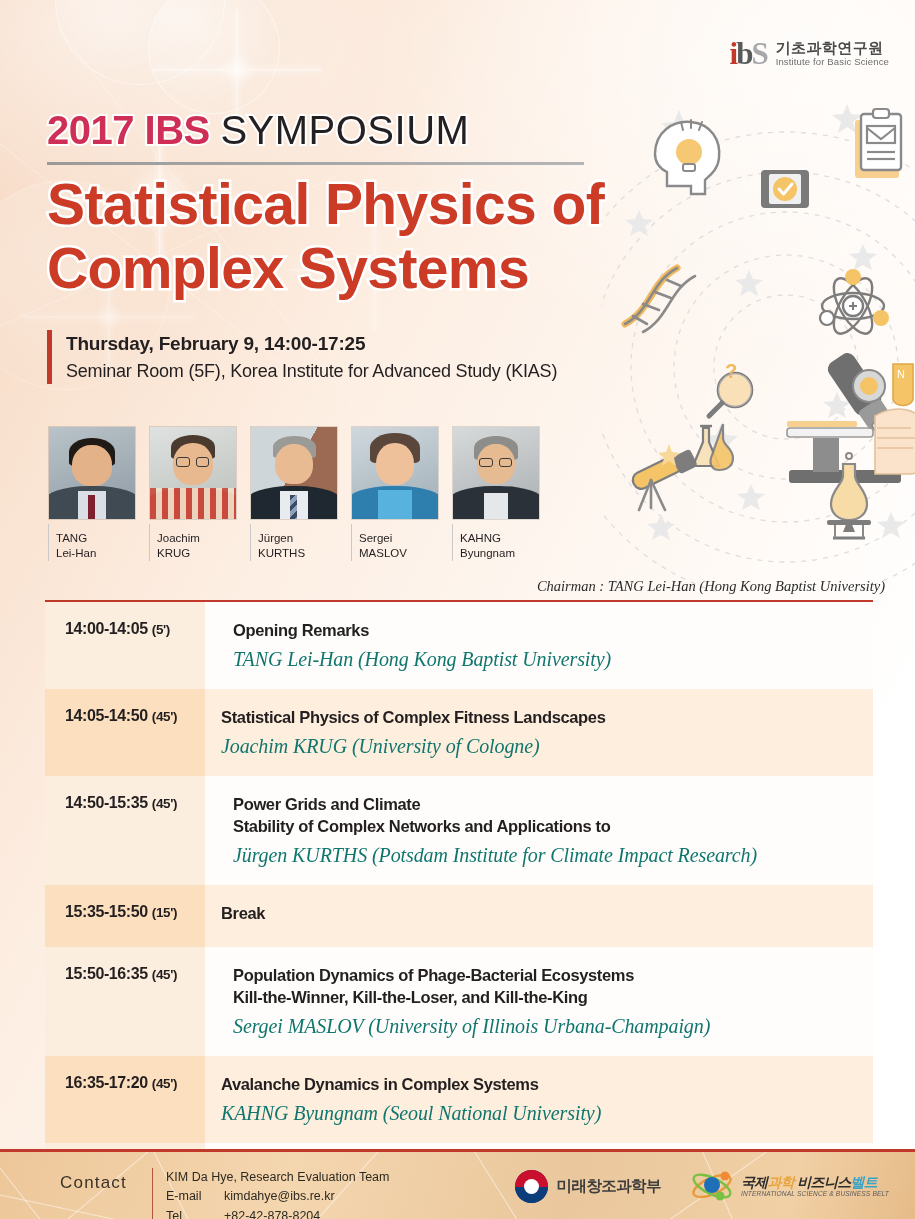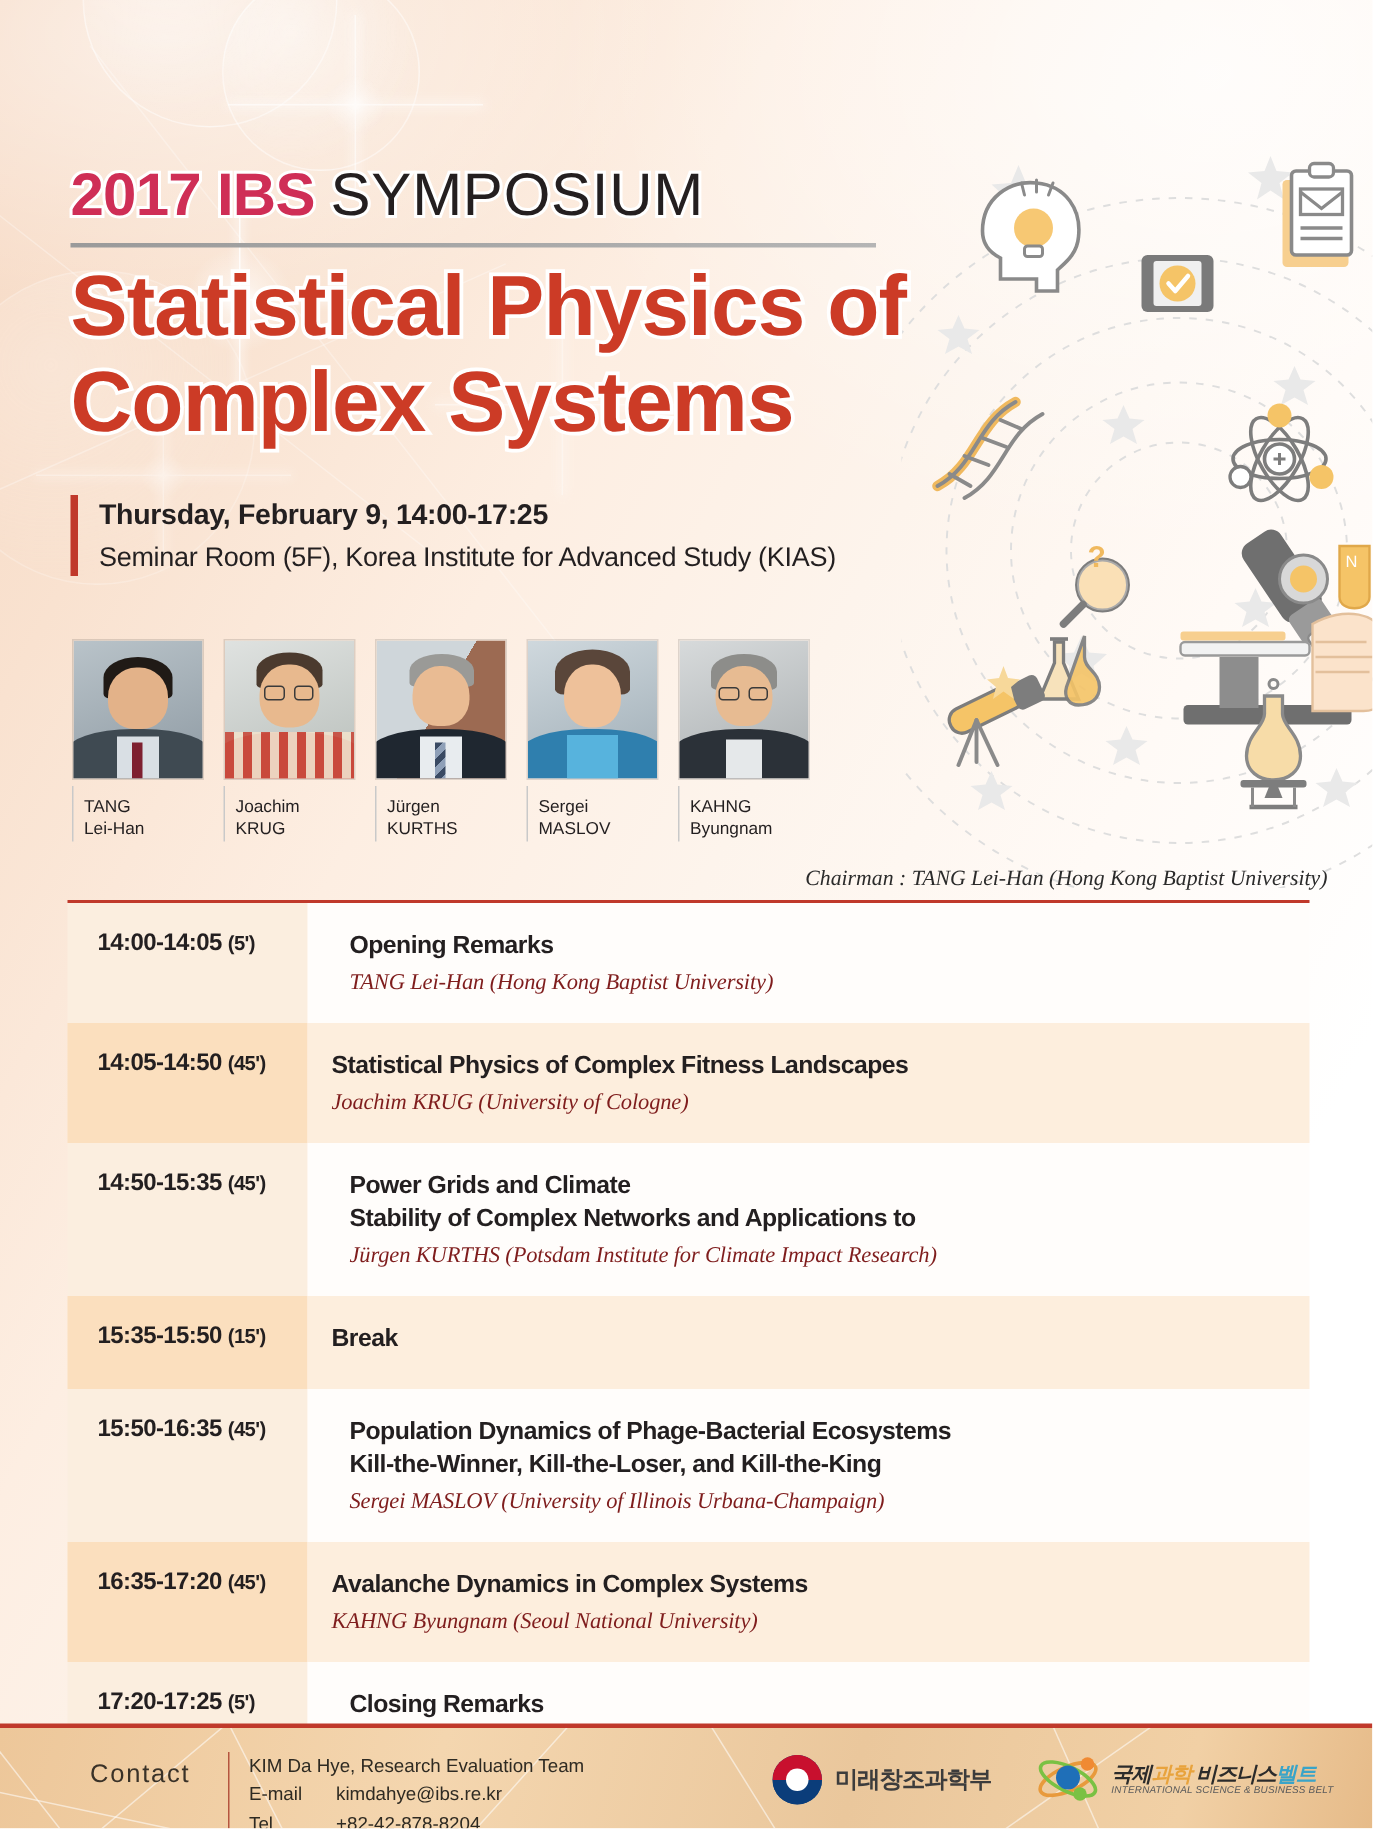--- a/index.html
+++ b/index.html
@@ -101,21 +101,21 @@
   .row { display:flex; min-height:62px; }
   .row .tcol {
     width:160px; flex:none; padding:18px 0 14px 20px;
     font-size:16px; font-weight:bold; color:#231f20; letter-spacing:-0.4px; white-space:nowrap;
   }
   .row .tcol .dur { font-weight:bold; font-size:13.5px; }
   .row .ccol { flex:1; padding:18px 16px 16px 16px; }
   .ccol .title { font-size:16.5px; font-weight:bold; color:#231f20; line-height:1.33; letter-spacing:-0.35px; }
   .ccol .who {
     font-family:"Liberation Serif", serif; font-style:italic;
-    font-size:15px; color:#7f1d1d; line-height:1.4; margin-top:3px; letter-spacing:-0.1px;
+    font-size:20px; color:#0f766e; line-height:1.4; margin-top:3px; letter-spacing:-0.1px;
   }
   .row.odd  .tcol { background:#fbeedf; } .row.odd  .ccol { background:#fffdfb;padding-left:28px; }
   .row.even .tcol { background:#fbdfbe; } .row.even .ccol { background:#fdeedd; }
 
   
   .footer {
     position:absolute; left:0; bottom:0; width:915px; height:70px;
     border-top:3px solid #c0392b;
     background:linear-gradient(105deg,#efc899 0%,#f2d0a6 30%,#eec18d 58%,#f3d3ab 80%,#edc characters 100%);
     background:linear-gradient(105deg,#eec89c 0%,#f3d3ac 28%,#ecc characters 55%,#f1cfa4 78%,#e8bd8b 100%);
@@ -291,20 +291,29 @@
         <line x1="36" y1="65" x2="36" y2="78" stroke="#8a8a8a" stroke-width="2"></line>
       </g>
 
       <g transform="translate(288,272)">
         <path d="M4 0 L24 0 L24 34 C24 44 4 44 4 34 Z" fill="#f5c467" stroke="#e0a84a" stroke-width="1.6"></path>
         <text x="8" y="14" font-family="Liberation Sans, sans-serif" font-size="11" fill="#ffffff">N</text>
       </g>
     </svg>
   </div>
 
+  <div class="ibs-logo">
+    <div class="ibs-mark">
+      <span class="i">i</span><span class="b">b</span><span class="s">S</span>
+    </div>
+    <div class="ibs-txt">
+      <div class="ibs-kr">기초과학연구원</div>
+      <div class="ibs-en">Institute for Basic Science</div>
+    </div>
+  </div>
 
   <div class="ttl-wrap">
     <div class="ttl-1">
       <span class="year">2017 IBS </span><span class="sym">SYMPOSIUM</span>
     </div>
     <div class="rule"></div>
     <div class="ttl-2">Statistical Physics of</div>
     <div class="ttl-2">Complex Systems</div>
   </div>
 

